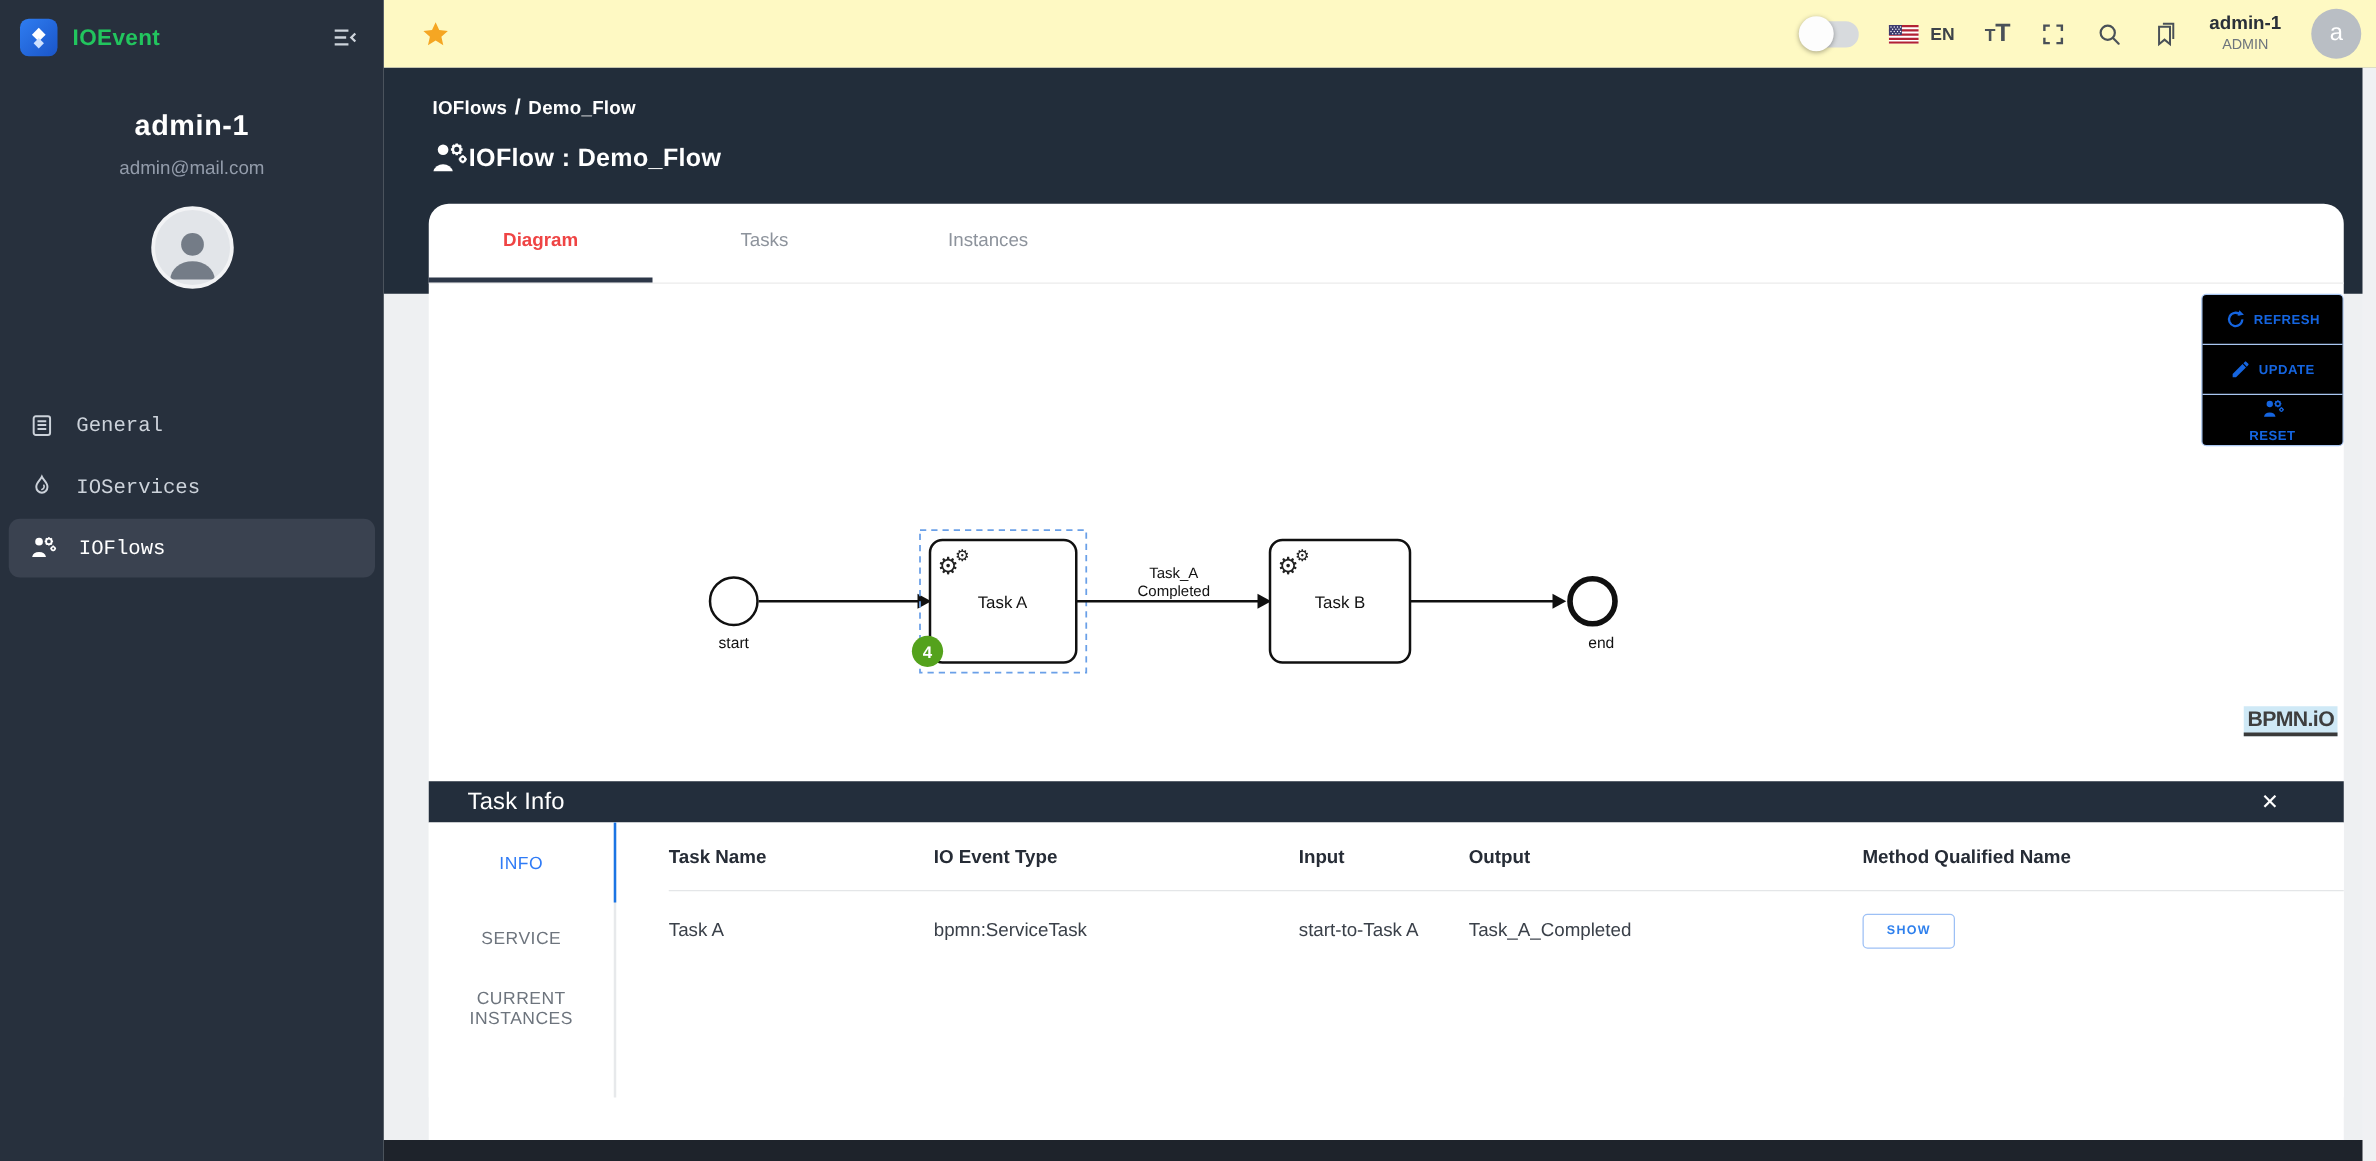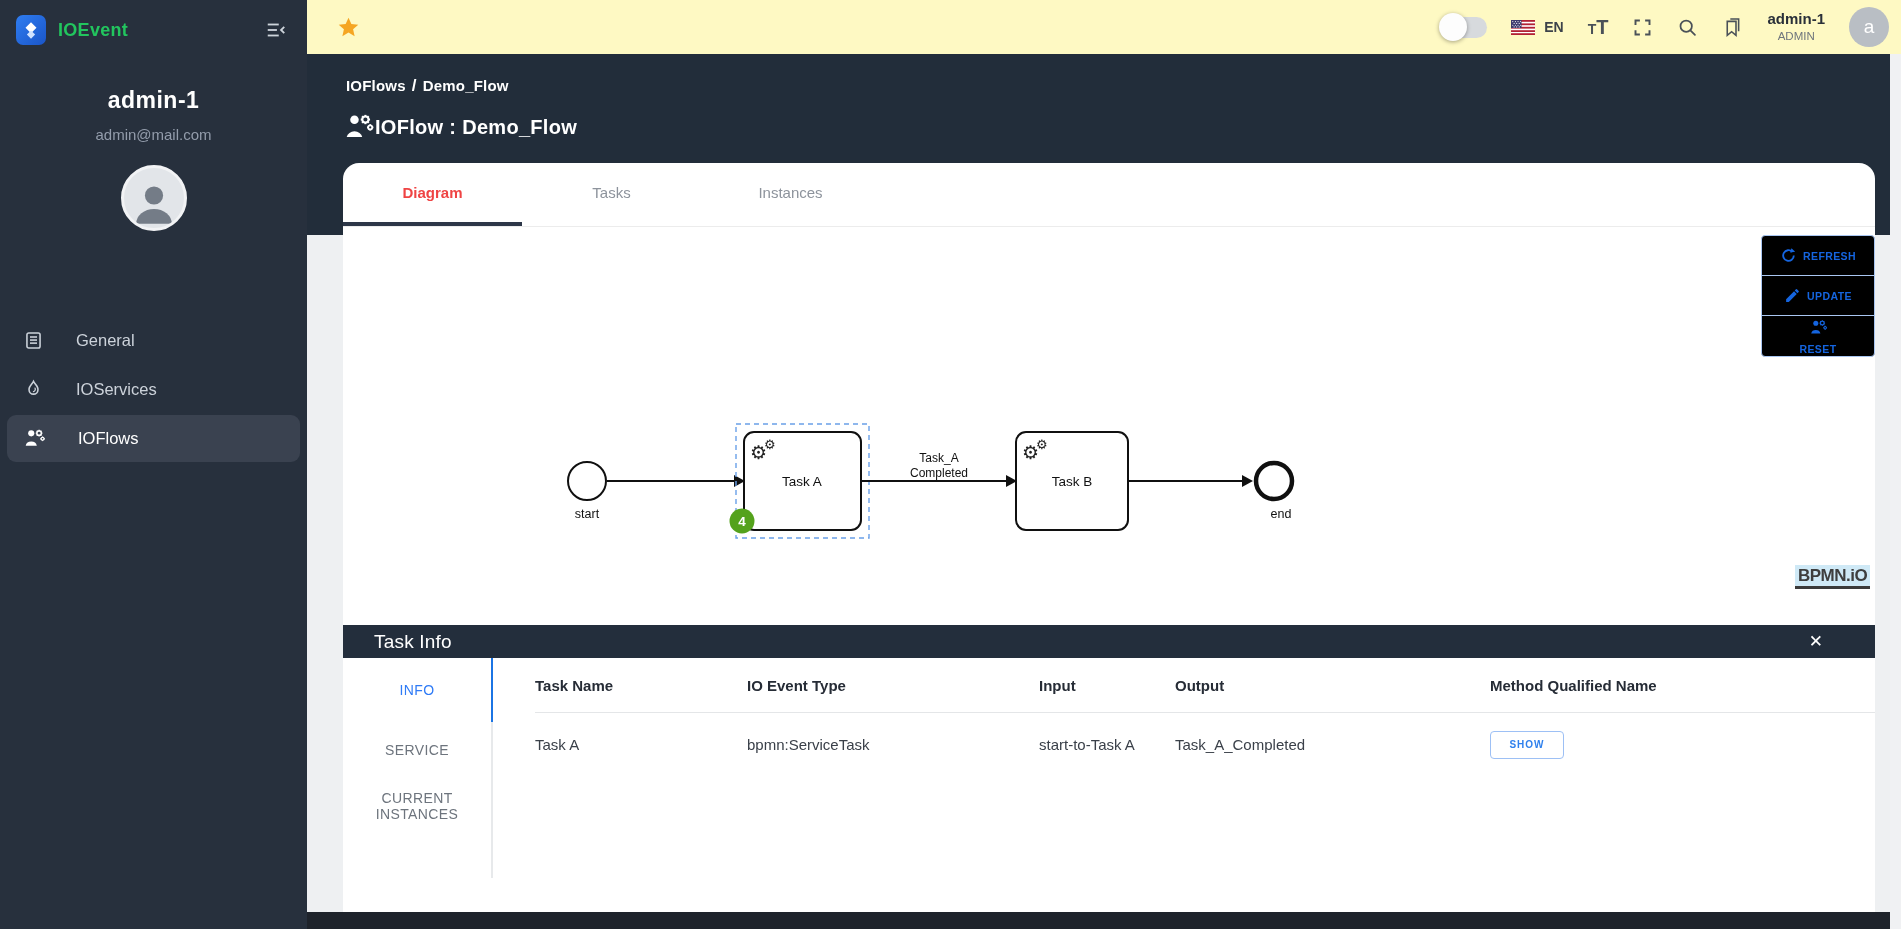--- a/index.html
+++ b/index.html
@@ -11,21 +11,21 @@
   .sidebar { position:absolute; left:0; top:0; width:307px; height:929px; background:#27303d; z-index:6; }
   .sb-header { display:flex; align-items:center; padding:15px 20px 0 16px; }
   .logo-box { width:30px; height:30px; border-radius:7px; background:linear-gradient(135deg,#2f7df1,#1a55c8); display:flex; align-items:center; justify-content:center; }
   .brand { color:#22c55e; font-size:18px; font-weight:700; margin-left:12px; letter-spacing:.3px; }
   .collapse-btn { margin-left:auto; color:#cdd3db; cursor:pointer; display:flex; }
   .sb-user { text-align:center; margin-top:42px; }
   .sb-user .uname { color:#fff; font-size:23px; font-weight:700; letter-spacing:.5px; }
   .sb-user .uemail { color:#939cab; font-size:15px; margin-top:12px; }
   .sb-avatar { width:66px; height:66px; border-radius:50%; background:#e2e5e9; border:3px solid #f2f3f5; margin:22px auto 0; display:flex; align-items:flex-end; justify-content:center; overflow:hidden; color:#747c87; }
   .sb-nav { margin-top:86px; }
-  .nav-item { display:flex; align-items:center; gap:32px; height:47px; margin:2px 7px; padding-left:16px; color:#ccd2da; font-size:16.5px; border-radius:9px; cursor:pointer; }
+  .nav-item { display:flex; align-items:center; gap:17px; height:47px; margin:2px 7px; padding-left:16px; color:#ccd2da; font-size:16.5px; border-radius:9px; cursor:pointer;font-family:Liberation Mono, monospace; }
   .nav-item .nicon { display:flex; color:#ccd2da; }
   .nav-item.active { background:#3a4250; color:#ffffff; }
   .nav-item.active .nicon { color:#fff; }
 
   
   .topbar { position:absolute; left:307px; top:0; width:1594px; height:54px; background:#fef9c3; z-index:5; display:flex; align-items:center; }
   .star-wrap { margin-left:30px; display:flex; cursor:pointer; }
   .tb-right { margin-left:auto; display:flex; align-items:center; gap:24px; padding-right:12px; }
   .toggle { width:46px; height:21px; background:#d7dadd; border-radius:11px; position:relative; cursor:pointer; }
   .toggle .knob { position:absolute; left:-2px; top:-4px; width:28px; height:28px; border-radius:50%; background:#fdfdfd; box-shadow:0 1px 4px rgba(0,0,0,.35); }

